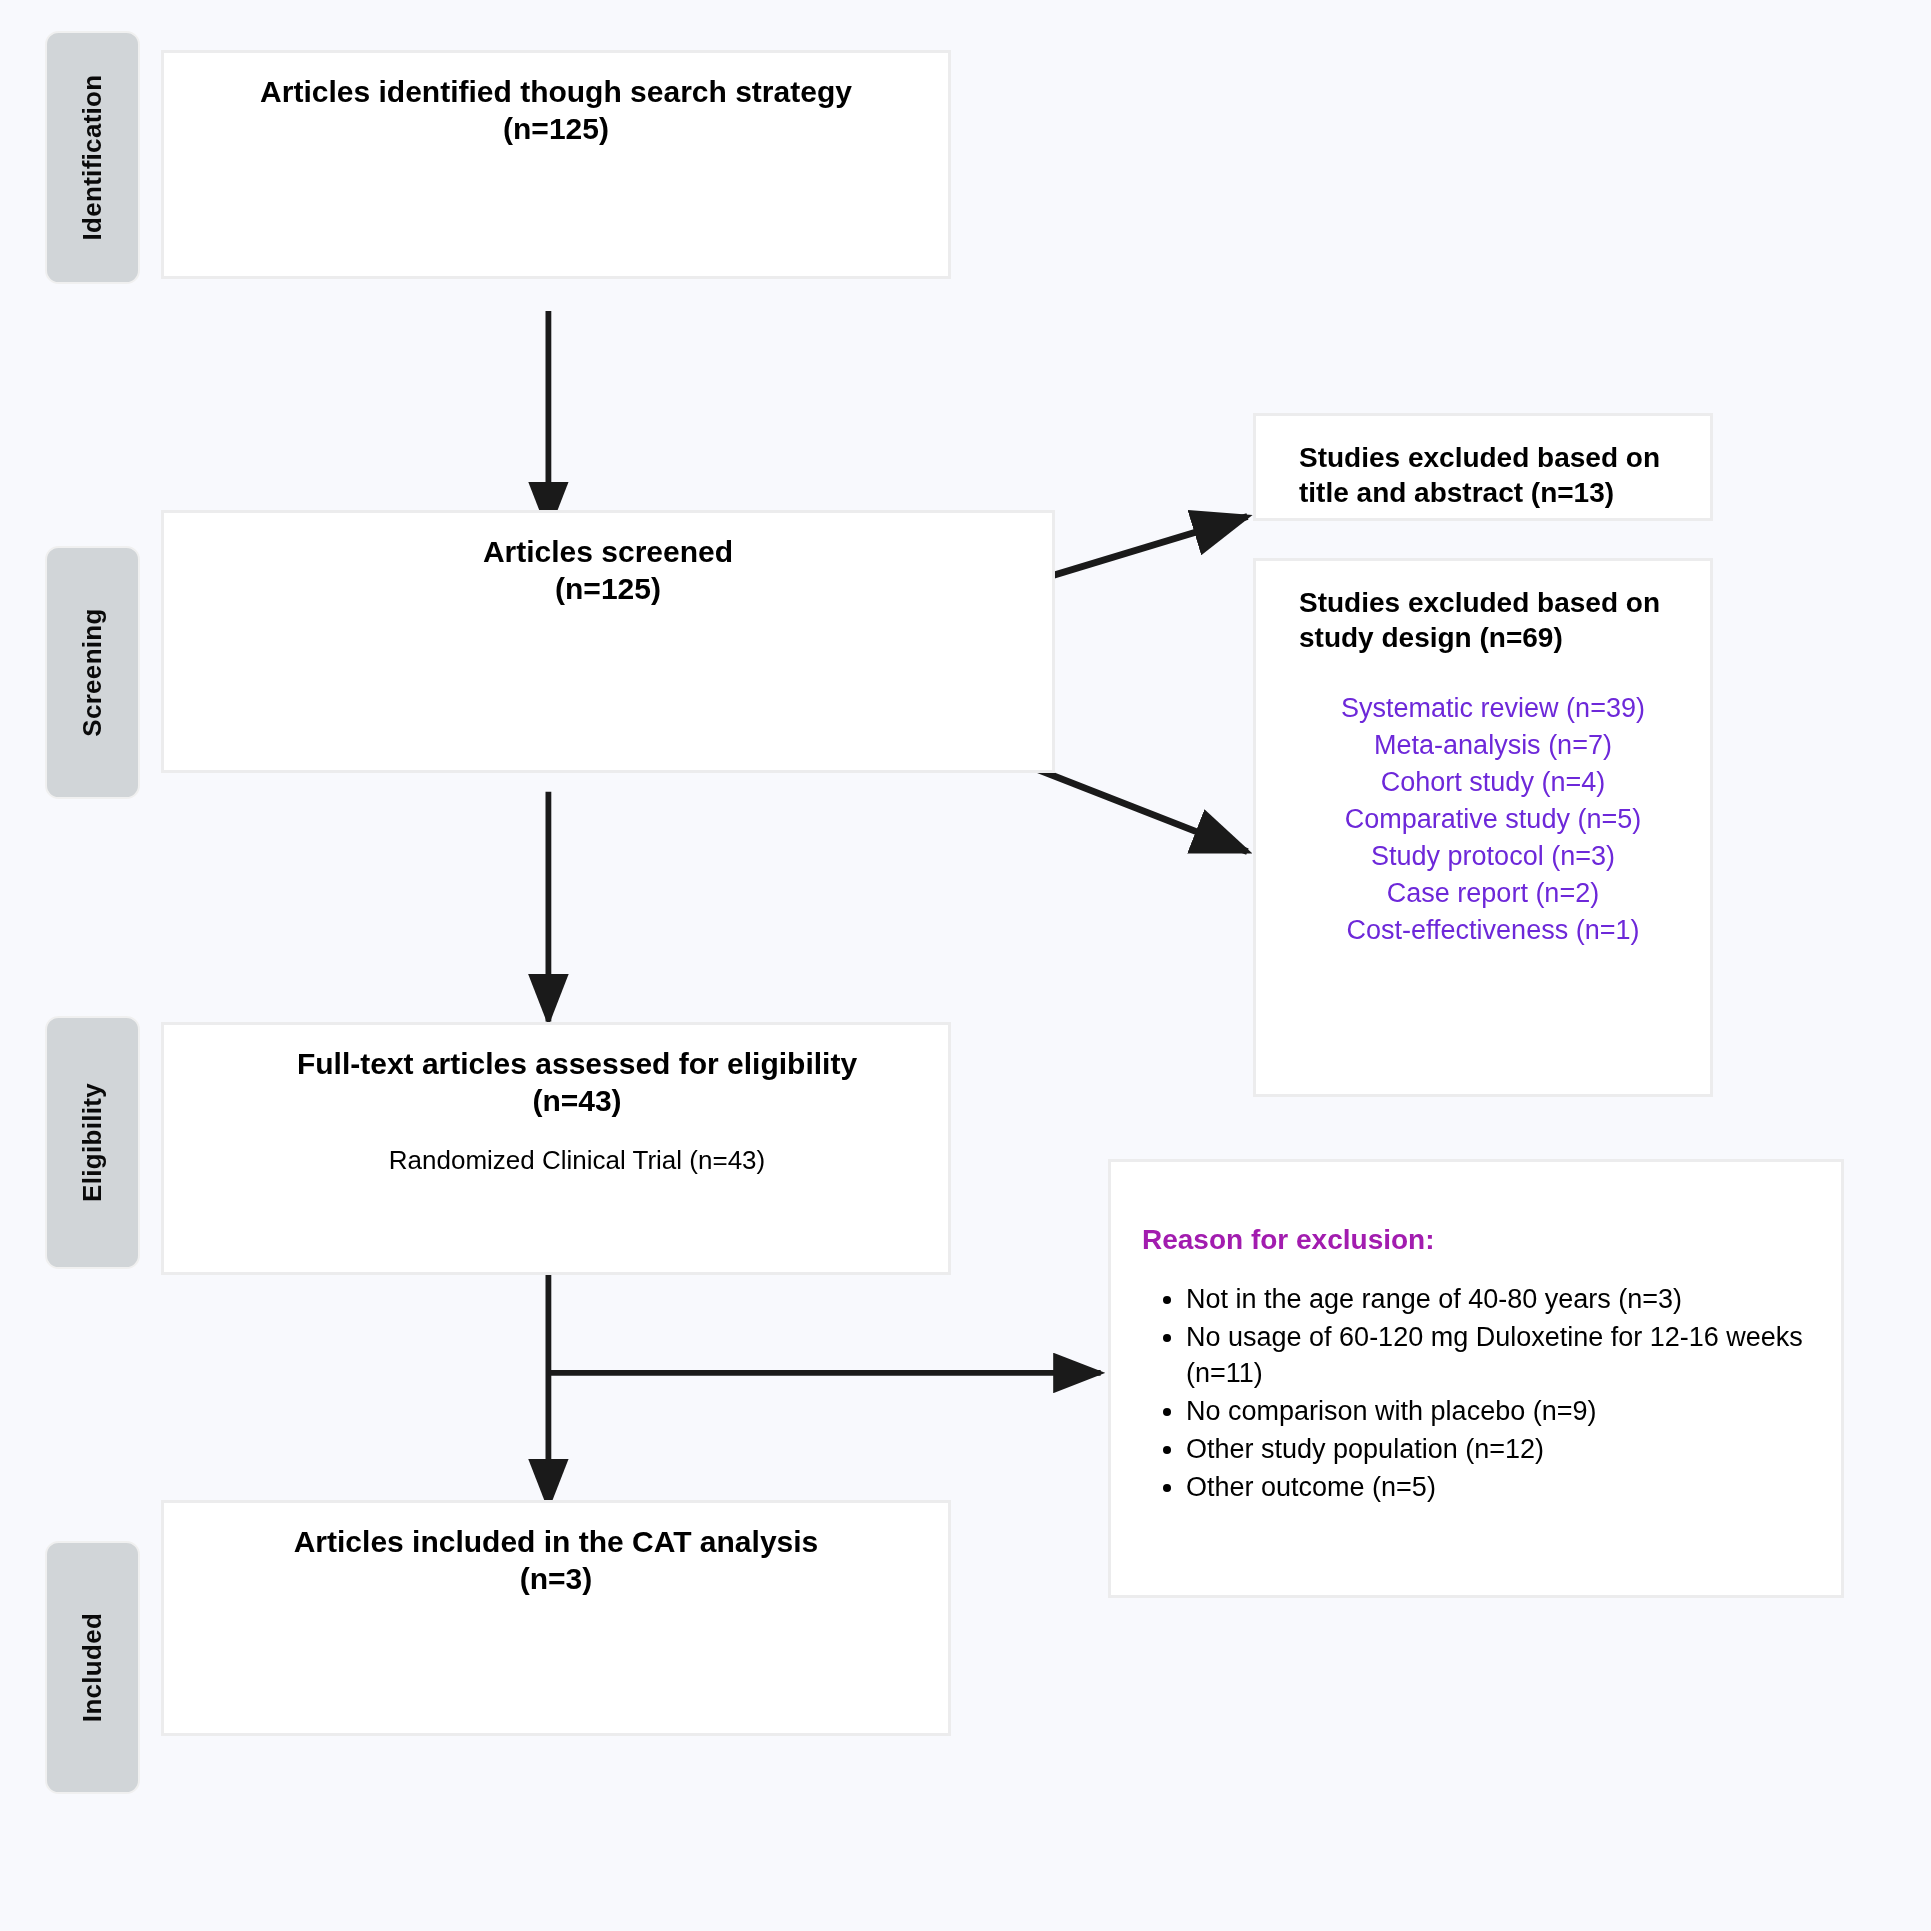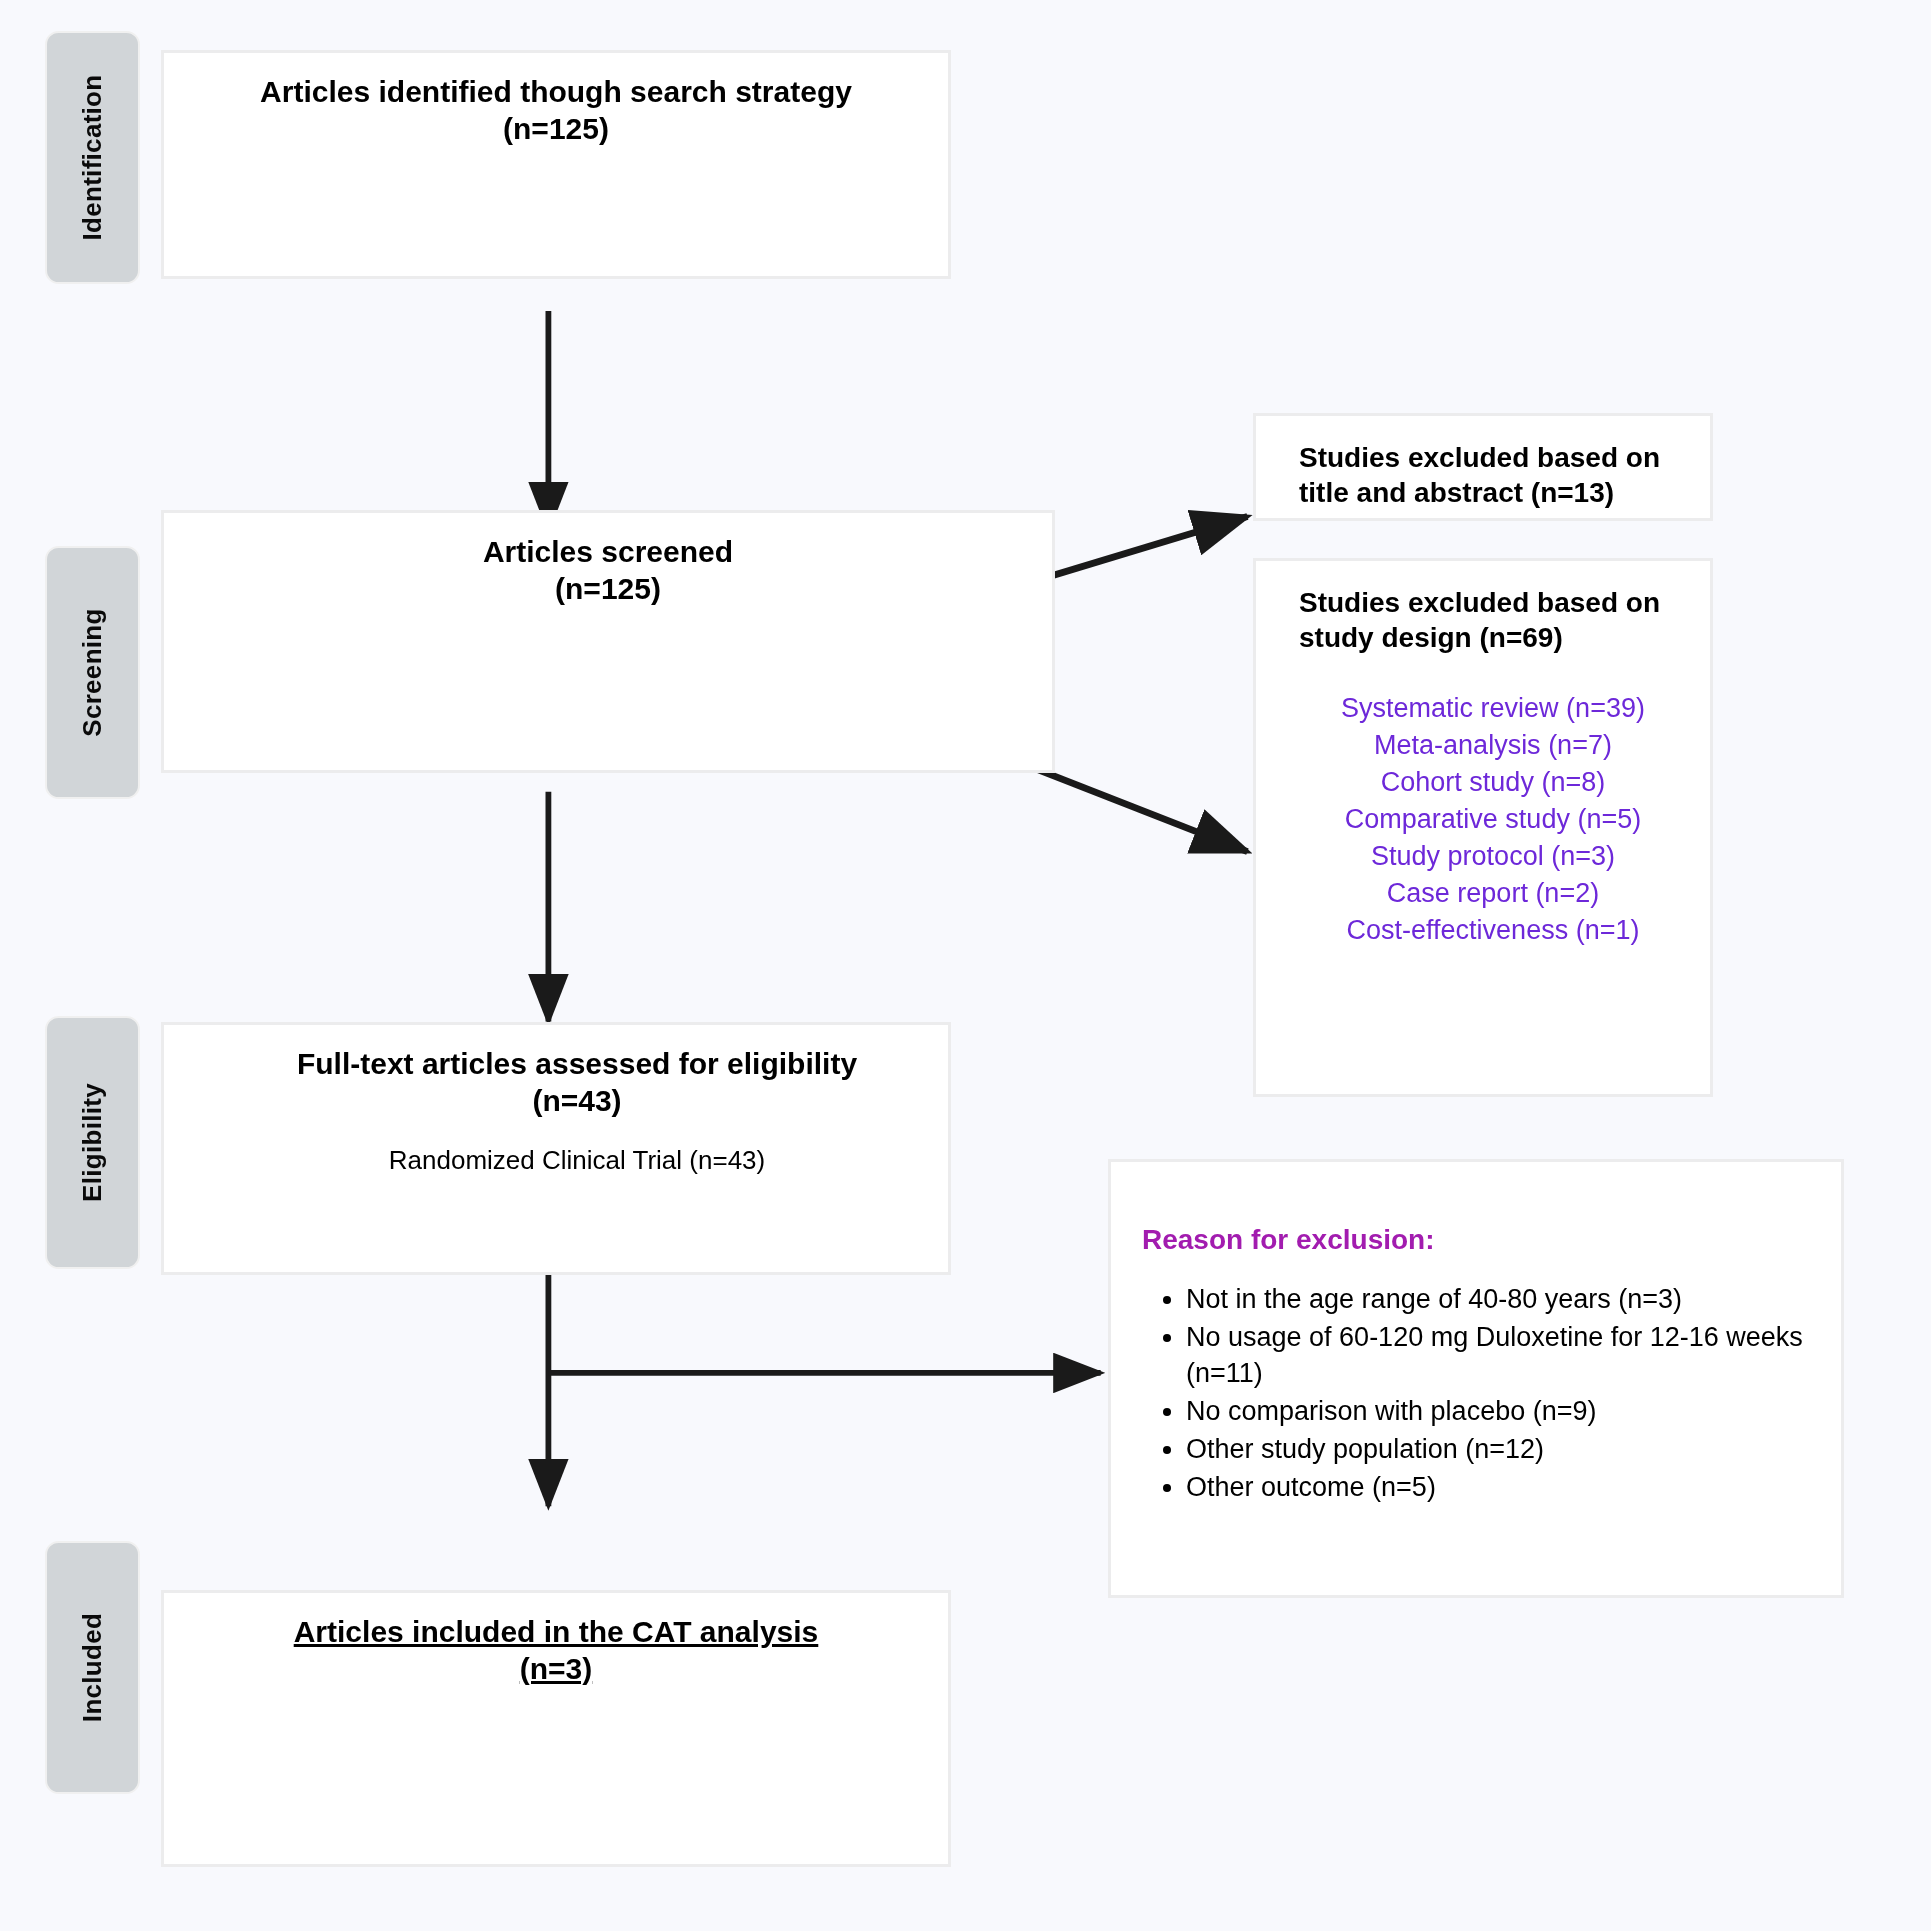--- a/index.html
+++ b/index.html
@@ -174,21 +174,21 @@
   <div class="box" style="left:161px; top:1022px; width:790px; height:253px;padding-left:42px;">
     <div class="box-inner">
       <div class="box-title">
         <div>Full-text articles assessed for eligibility</div>
         <div>(n=43)</div>
       </div>
       <div class="box-sub">Randomized Clinical Trial (n=43)</div>
     </div>
   </div>
 
-  <div class="box" style="left:161px; top:1590px; width:790px; height:277px;text-decoration:underline;">
+  <div class="box" style="left:161px; top:1500px; width:790px; height:236px;">
     <div class="box-inner">
       <div class="box-title">
         <div>Articles included in the CAT analysis</div>
         <div>(n=3)</div>
       </div>
     </div>
   </div>
 
   <div class="box excl" style="left:1253px; top:413px; width:460px; height:108px;">
     <div class="box-inner">
@@ -201,21 +201,21 @@
 
   <div class="box excl" style="left:1253px; top:558px; width:460px; height:539px;">
     <div class="box-inner">
       <div class="box-title">
         <div>Studies excluded based on</div>
         <div>study design (n=69)</div>
       </div>
       <div class="reason-list">
         <div>Systematic review (n=39)</div>
         <div>Meta-analysis (n=7)</div>
-        <div>Cohort study (n=8)</div>
+        <div>Cohort study (n=4)</div>
         <div>Comparative study (n=5)</div>
         <div>Study protocol (n=3)</div>
         <div>Case report (n=2)</div>
         <div>Cost-effectiveness (n=1)</div>
       </div>
     </div>
   </div>
 
   <div class="box judgment" style="left:1108px; top:1159px; width:736px; height:439px;">
     <div class="box-inner">

